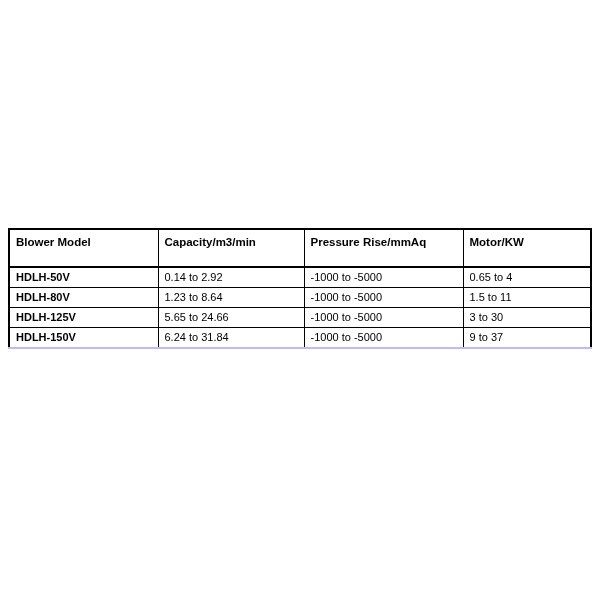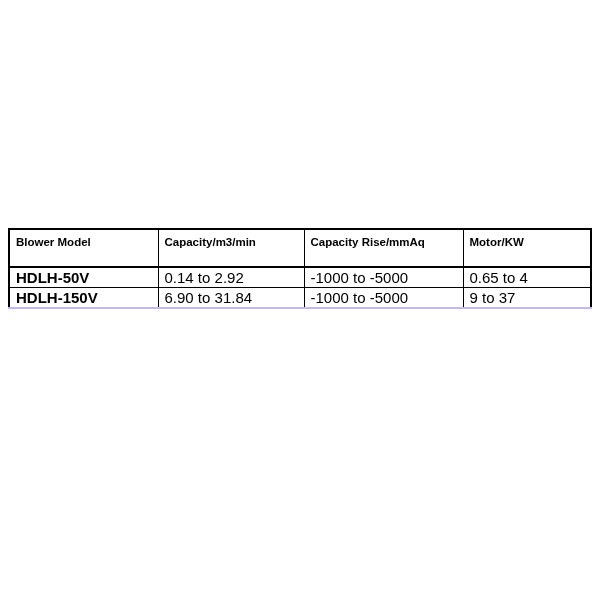--- a/index.html
+++ b/index.html
@@ -52,21 +52,21 @@
     border-bottom: 2px solid #000000;
     border-top: 2px solid #000000;
   }
   table.spec-table thead th .cell-inner {
     padding: 6px 0 0 6px;
     line-height: 13px;
   }
 
   table.spec-table tbody td {
     height: 19px;
-    font-size: 15px;
+    font-size: 11px;
     font-weight: normal;
     line-height: 19px;
   }
   table.spec-table tbody td .cell-inner {
     padding: 0 0 0 6px;
     line-height: 19px;
     white-space: nowrap;
     overflow: hidden;
   }
 
@@ -101,21 +101,21 @@
     </colgroup>
     <thead>
       <tr>
         <th>
           <div class="cell-inner">Blower Model</div>
         </th>
         <th>
           <div class="cell-inner">Capacity/m3/min</div>
         </th>
         <th>
-          <div class="cell-inner">Capacity Rise/mmAq</div>
+          <div class="cell-inner">Pressure Rise/mmAq</div>
         </th>
         <th>
           <div class="cell-inner">Motor/KW</div>
         </th>
       </tr>
     </thead>
     <tbody>
       <tr>
         <td class="model-cell">
           <div class="cell-inner">HDLH-50V</div>
@@ -125,24 +125,52 @@
         </td>
         <td>
           <div class="cell-inner">-1000 to -5000</div>
         </td>
         <td>
           <div class="cell-inner">0.65 to 4</div>
         </td>
       </tr>
       <tr>
         <td class="model-cell">
+          <div class="cell-inner">HDLH-80V</div>
+        </td>
+        <td>
+          <div class="cell-inner">1.23 to 8.64</div>
+        </td>
+        <td>
+          <div class="cell-inner">-1000 to -5000</div>
+        </td>
+        <td>
+          <div class="cell-inner">1.5 to 11</div>
+        </td>
+      </tr>
+      <tr>
+        <td class="model-cell">
+          <div class="cell-inner">HDLH-125V</div>
+        </td>
+        <td>
+          <div class="cell-inner">5.65 to 24.66</div>
+        </td>
+        <td>
+          <div class="cell-inner">-1000 to -5000</div>
+        </td>
+        <td>
+          <div class="cell-inner">3 to 30</div>
+        </td>
+      </tr>
+      <tr>
+        <td class="model-cell">
           <div class="cell-inner">HDLH-150V</div>
         </td>
         <td>
-          <div class="cell-inner">6.90 to 31.84</div>
+          <div class="cell-inner">6.24 to 31.84</div>
         </td>
         <td>
           <div class="cell-inner">-1000 to -5000</div>
         </td>
         <td>
           <div class="cell-inner">9 to 37</div>
         </td>
       </tr>
     </tbody>
   </table>

